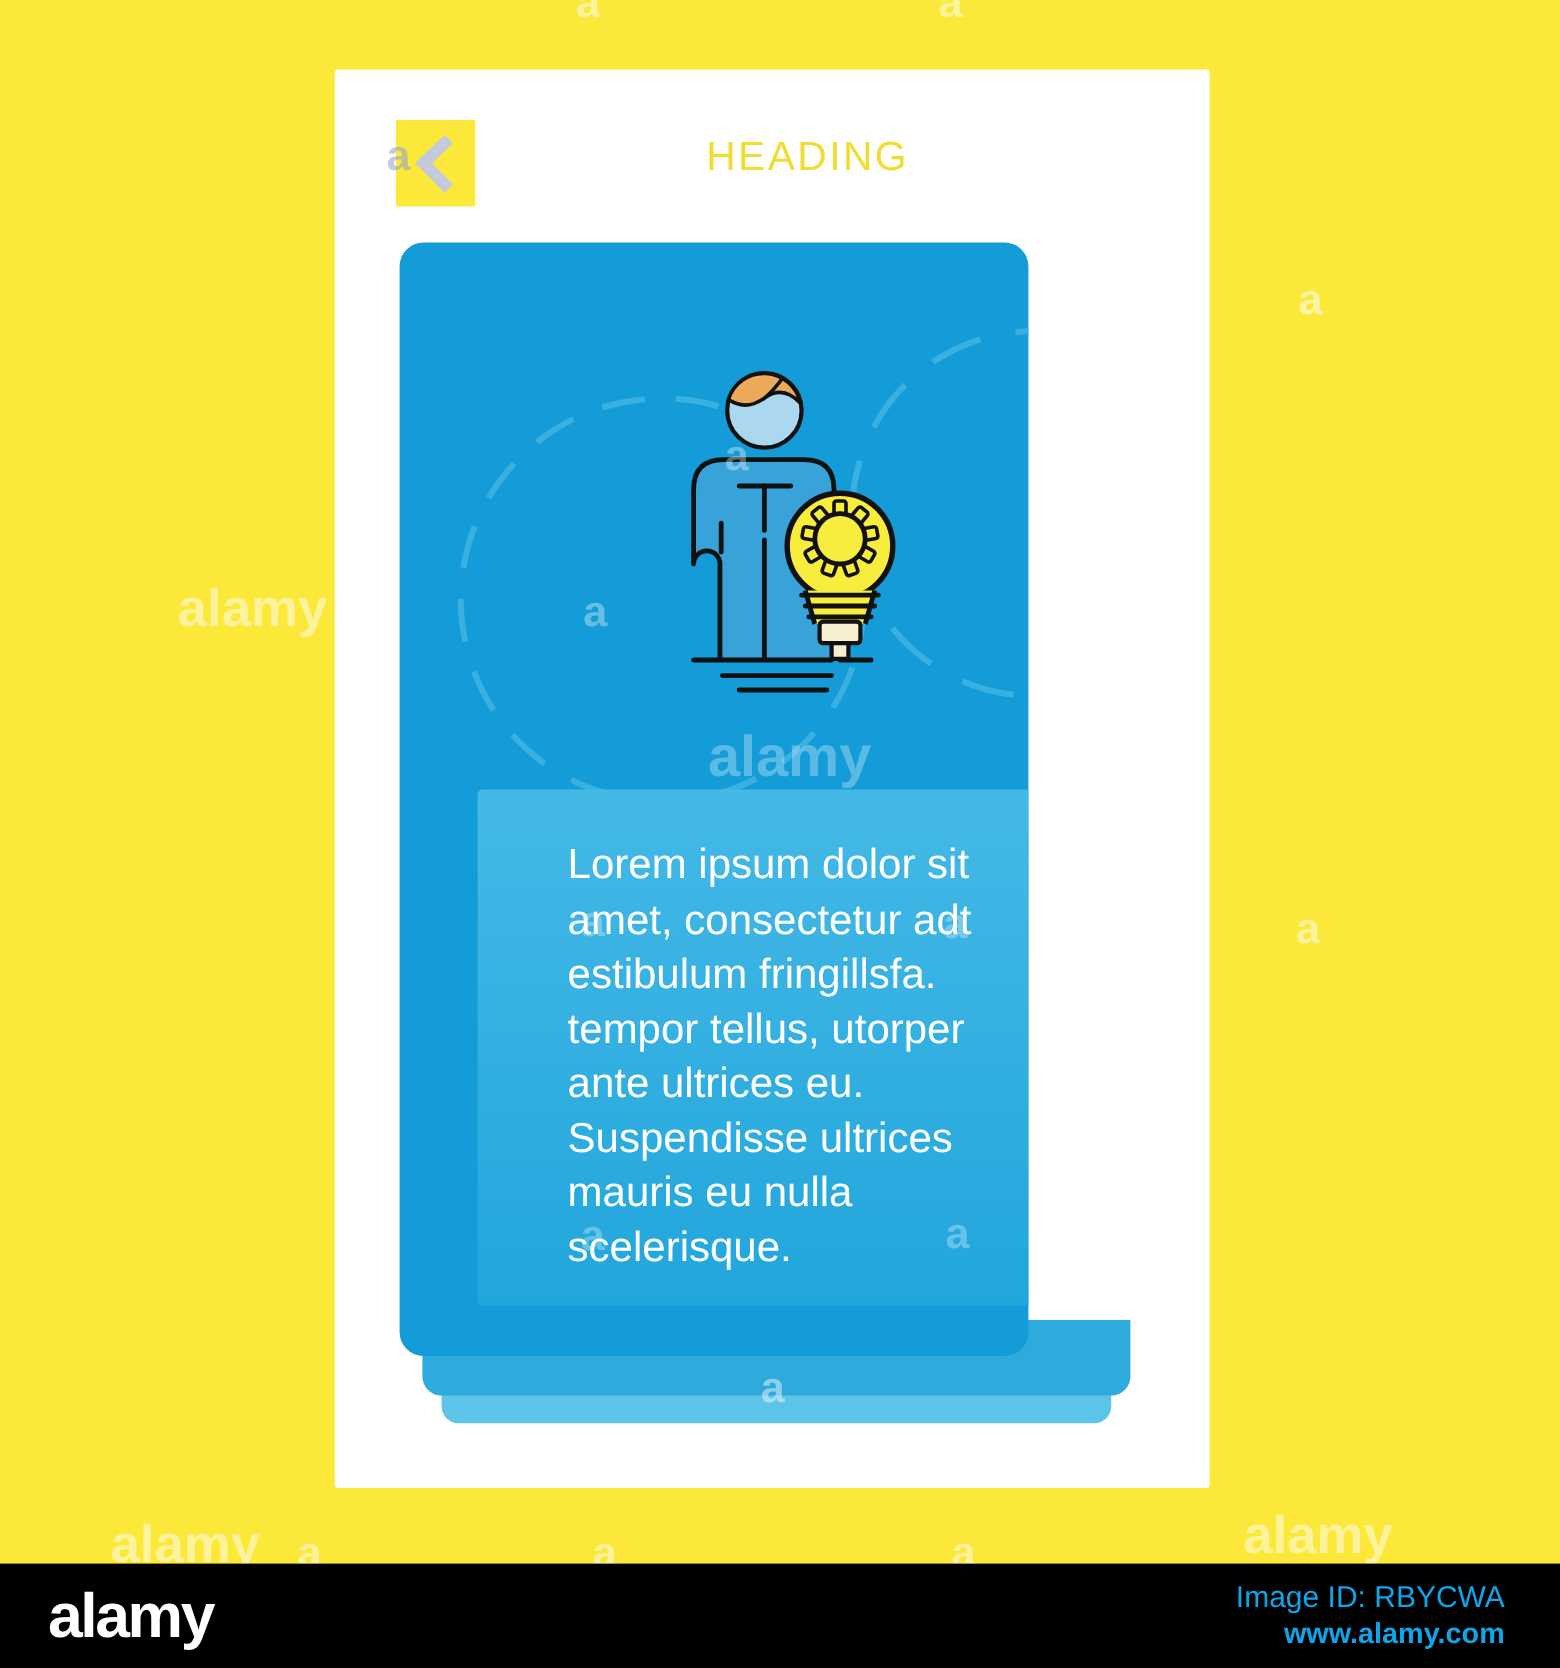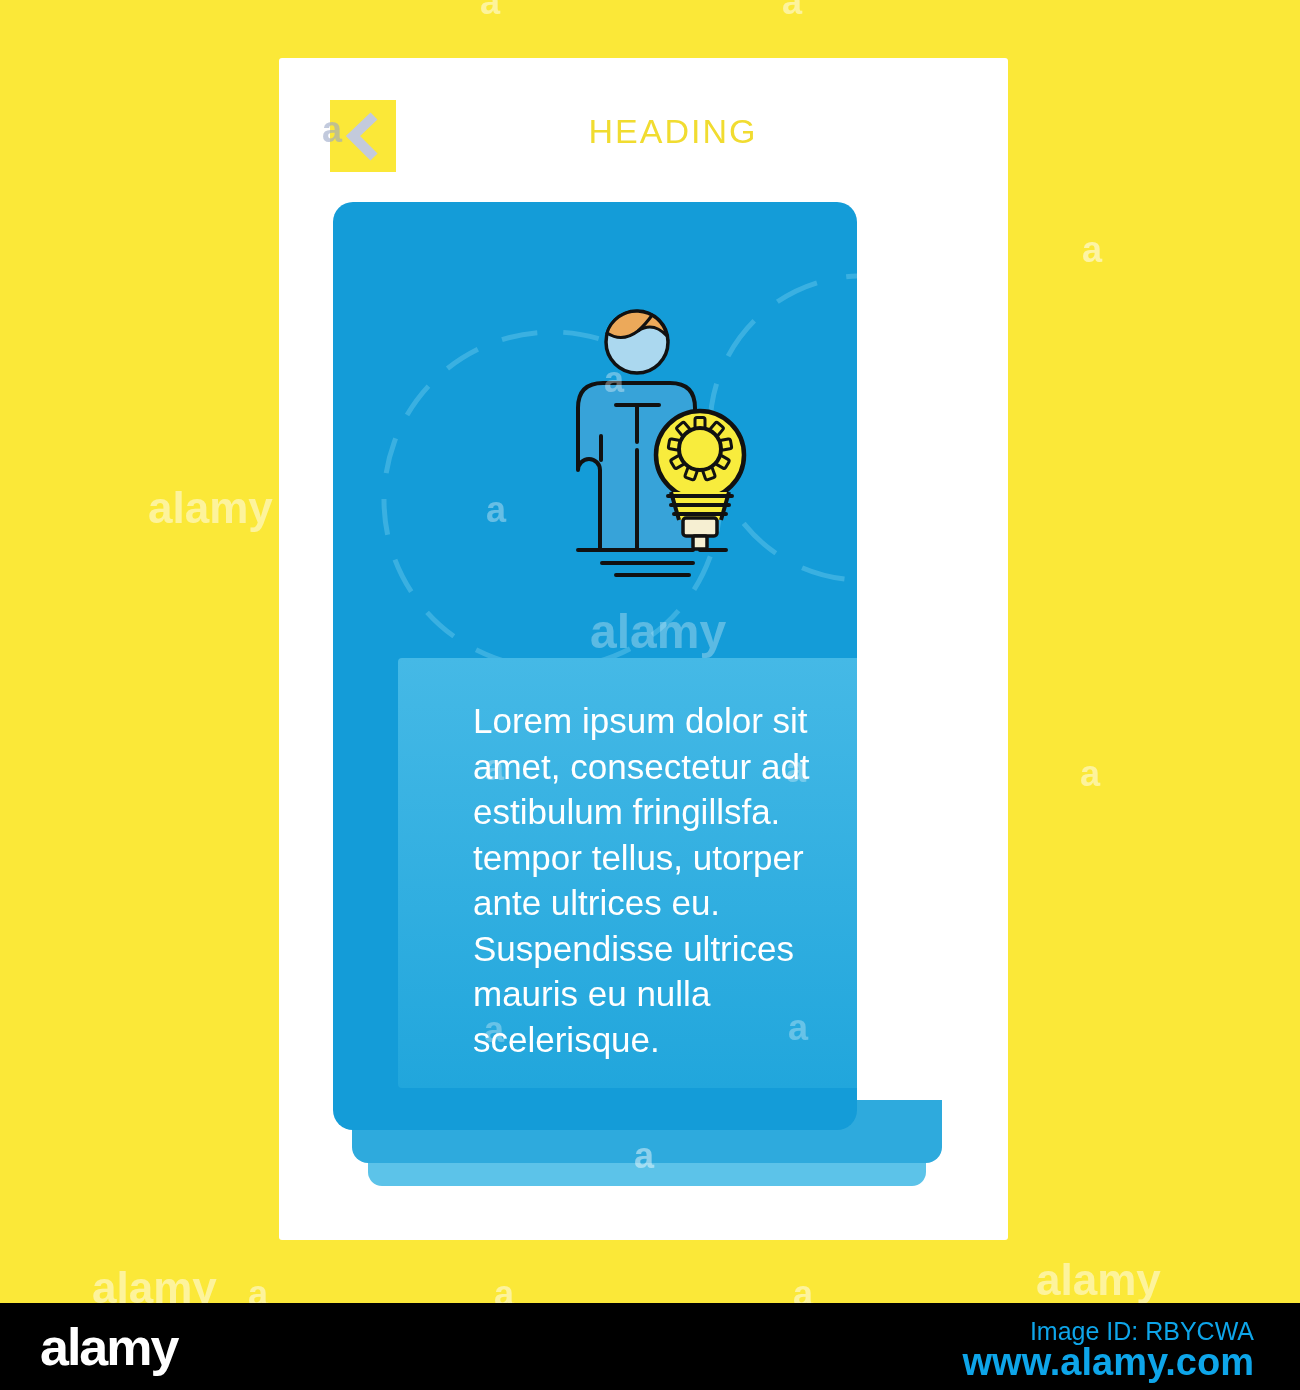--- a/index.html
+++ b/index.html
@@ -26,21 +26,21 @@
               background:linear-gradient(180deg,var(--panel-blue-top),var(--panel-blue-bottom));}
   .text-panel p{margin:0;padding:40px 10px 0 75px;color:#ffffff;font-size:35px;
                 line-height:45.5px;white-space:pre-line;}
   .footer-bar{position:absolute;left:0;top:1303px;width:1300px;height:87px;
               background:var(--footer-black);z-index:10;display:flex;
               align-items:center;justify-content:space-between;}
   .footer-logo{color:#ffffff;font-weight:700;font-size:52px;letter-spacing:-2px;
                margin-left:40px;line-height:1;}
   .footer-right{margin-right:46px;text-align:right;color:#0ea5e9;}
   .footer-id{font-size:25px;line-height:30px;}
-  .footer-site{font-size:38px;font-weight:700;line-height:32px;}
+  .footer-site{font-size:24px;font-weight:700;line-height:32px;}
   .wm{position:absolute;z-index:6;font-weight:700;pointer-events:none;
       line-height:1;user-select:none;}
 </style>
 </head>
 <body>
 
 <div class="canvas">
 
   <div class="phone-card"></div>
 

